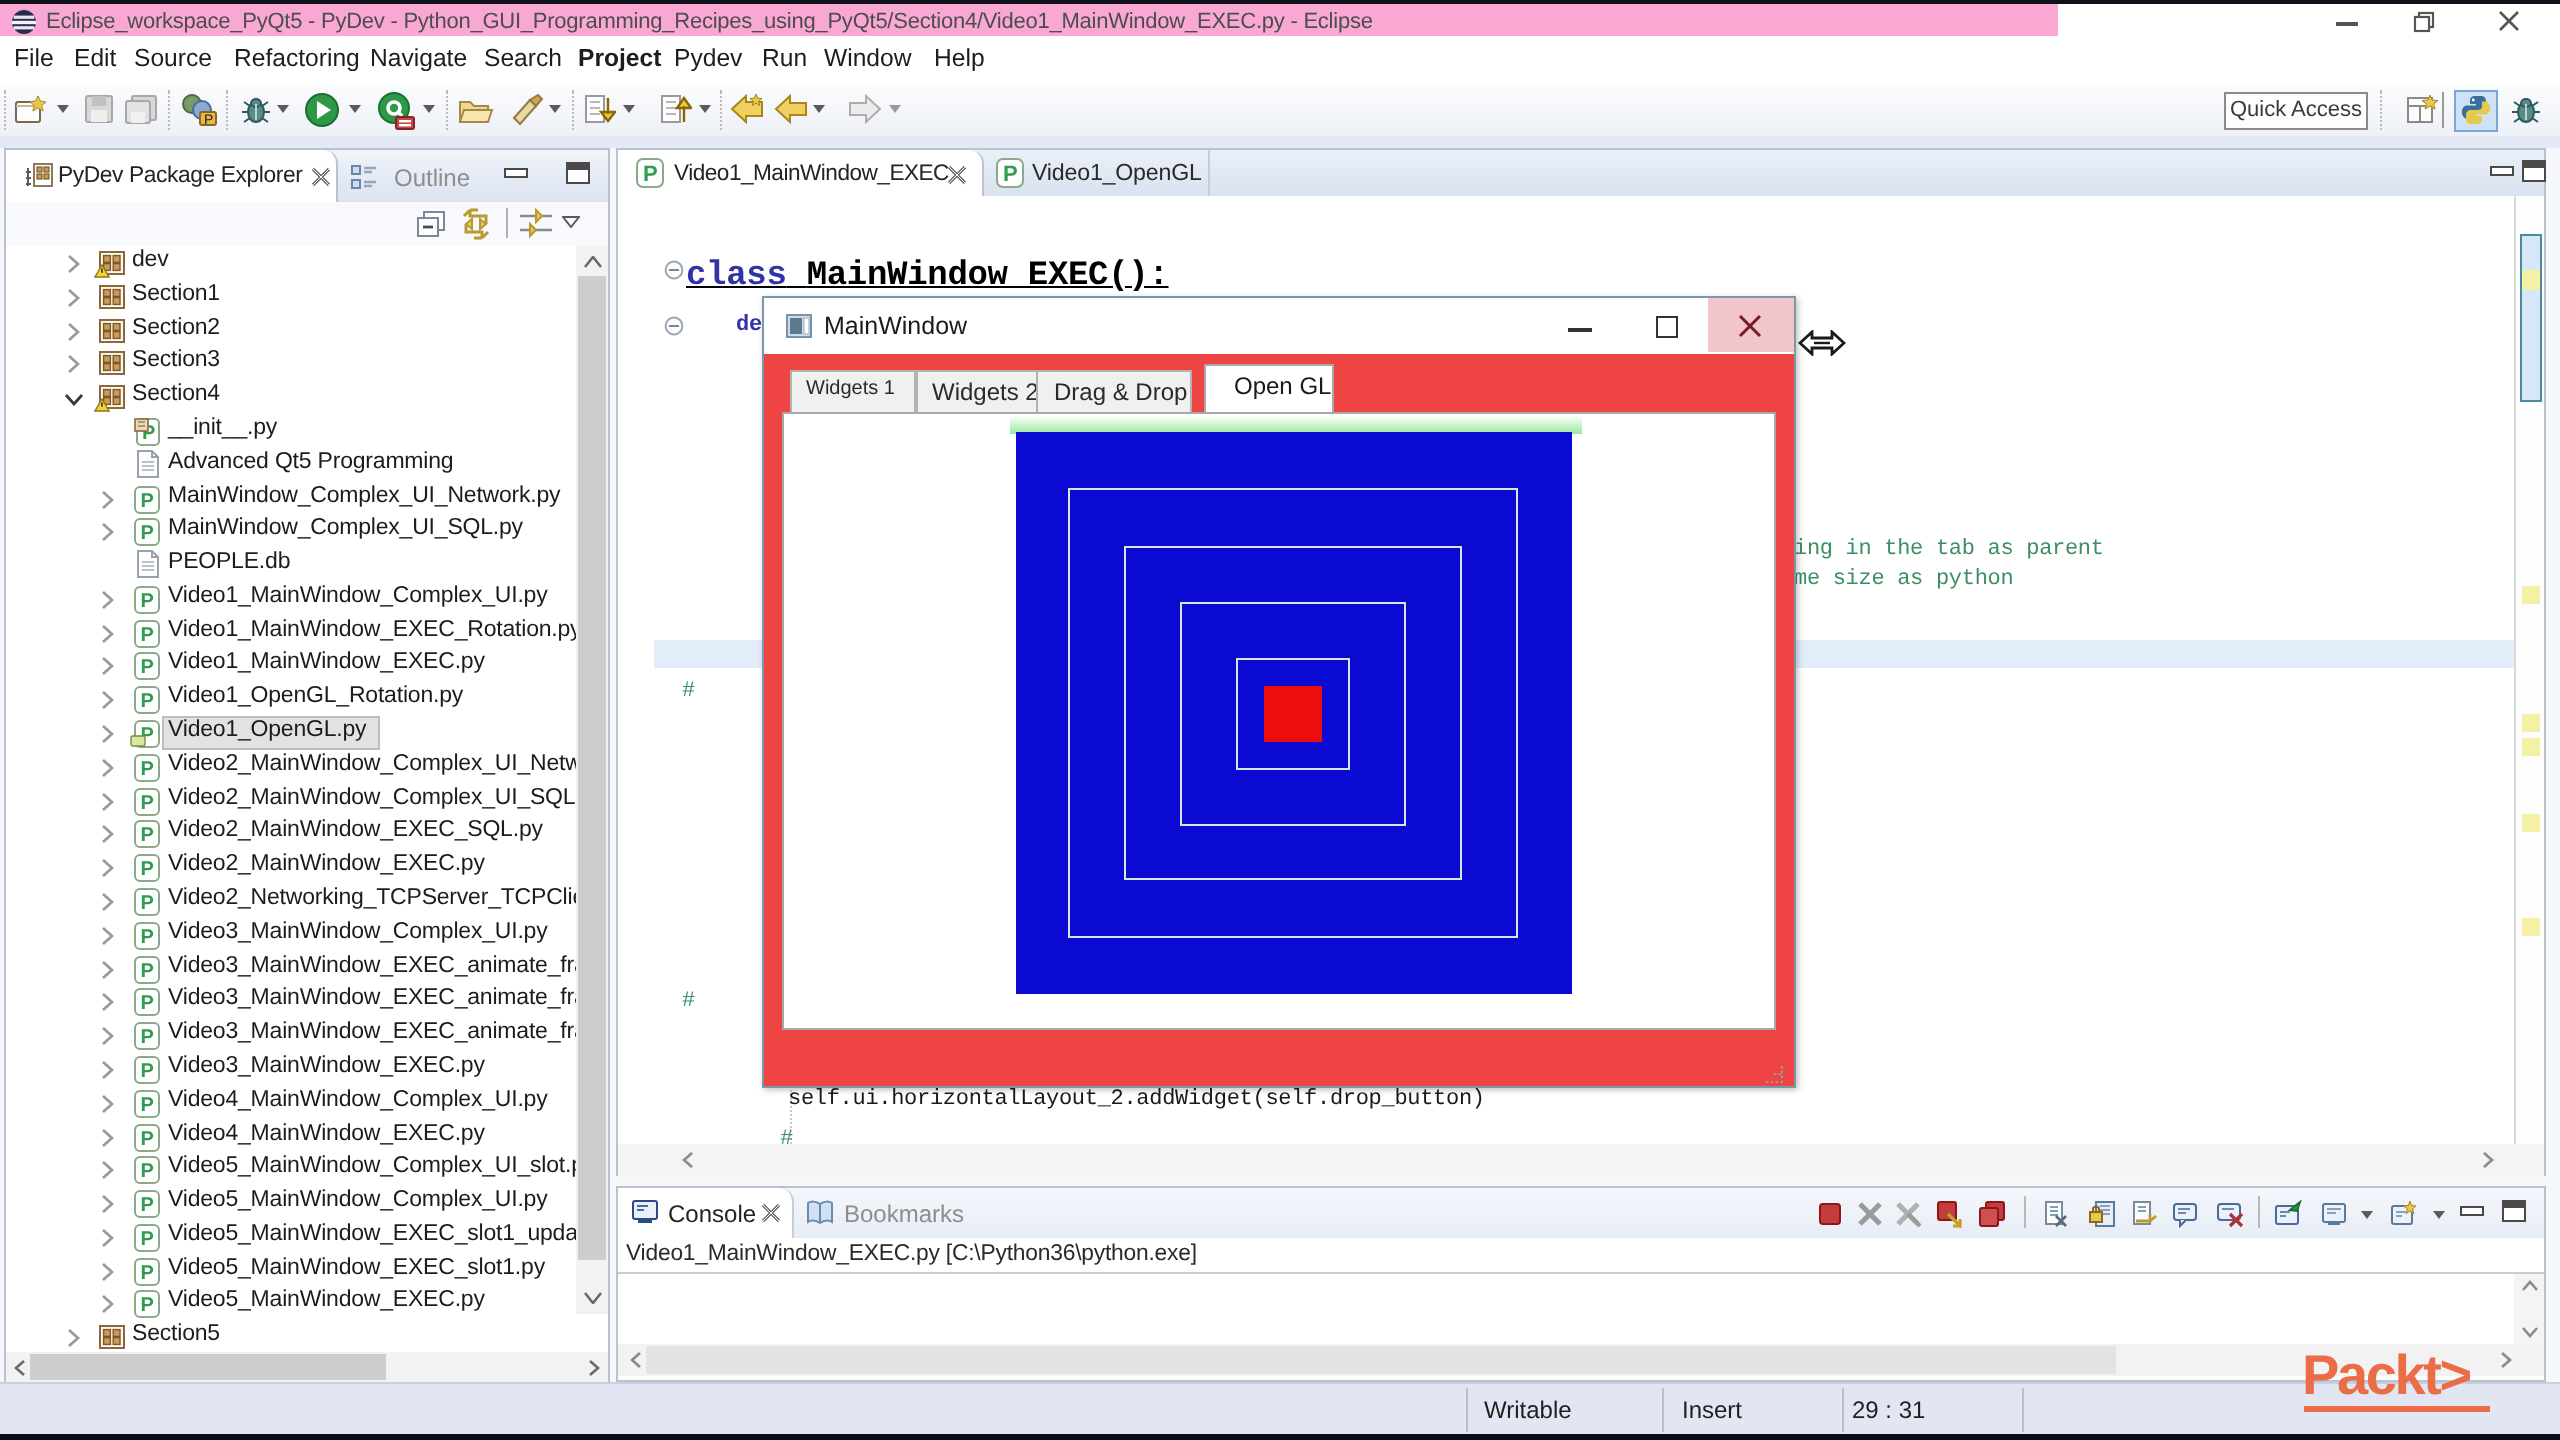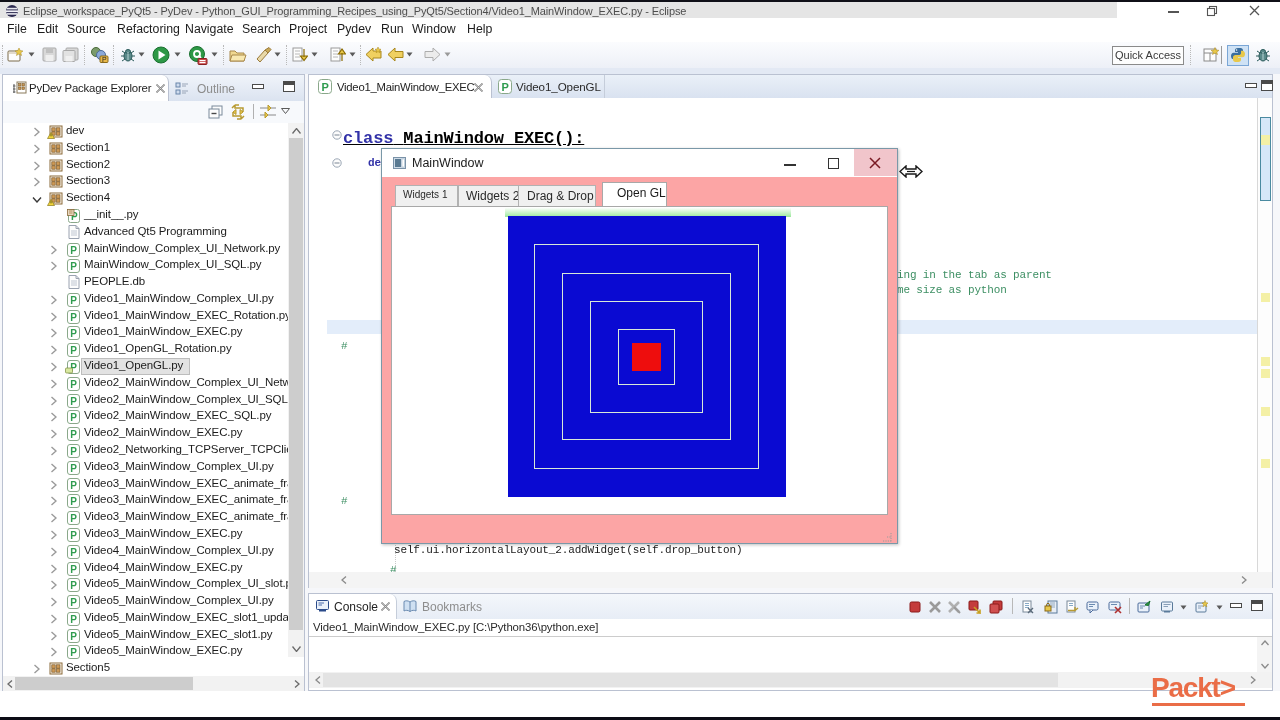--- a/index.html
+++ b/index.html
@@ -10,21 +10,21 @@
   .mono{font-family:"Liberation Mono",monospace;letter-spacing:-0.15px;}
   .sep{position:absolute;width:1px;border-left:1px dotted #b9b9b9;}
   svg{display:block;}
 </style>
 </head>
 <body>
 <div id="root">
 
   <div class="abs" style="left:0;top:0;width:1280px;height:2px;background:#101018;"></div>
 
-  <div class="abs" style="left:0;top:2px;width:1117px;height:16px;background:#e5e5e5;">
+  <div class="abs" style="left:0;top:2px;width:1029px;height:16px;background:#f9a8d4;">
     <svg class="abs" style="left:6px;top:3px;" width="12" height="12" viewBox="0 0 12 12">
       <circle cx="6" cy="6" r="6" fill="#2c2a50"></circle>
       <rect x="0.8" y="2.8" width="10.4" height="1.6" fill="#e8e8f0"></rect>
       <rect x="0" y="5.4" width="12" height="1.7" fill="#f2f2f8"></rect>
       <rect x="0.8" y="8.1" width="10.4" height="1.6" fill="#e8e8f0"></rect>
     </svg>
     <div class="txt" style="left:23px;top:2.5px;font-size:11px;letter-spacing:-0.12px;color:#4d4d4d;">Eclipse_workspace_PyQt5 - PyDev - Python_GUI_Programming_Recipes_using_PyQt5/Section4/Video1_MainWindow_EXEC.py - Eclipse</div>
 
     <div class="abs" style="left:1168px;top:9px;width:11px;height:1.5px;background:#555;"></div>
     <svg class="abs" style="left:1206px;top:3px;" width="12" height="12" viewBox="0 0 12 12">
@@ -36,21 +36,21 @@
       </svg>
   </div>
 
   <div class="abs" style="left:0;top:18px;width:1280px;height:24px;background:#ffffff;font-size:12.3px;color:#1d1d1d;">
     <div class="txt" style="left:7px;top:4px;">File</div>
     <div class="txt" style="left:37px;top:4px;">Edit</div>
     <div class="txt" style="left:67px;top:4px;">Source</div>
     <div class="txt" style="left:117px;top:4px;">Refactoring</div>
     <div class="txt" style="left:185px;top:4px;">Navigate</div>
     <div class="txt" style="left:242px;top:4px;">Search</div>
-    <div class="txt" style="left:289px;top:4px;">Project</div>
+    <div class="txt" style="left:289px;top:4px;font-weight:bold;">Project</div>
     <div class="txt" style="left:337px;top:4px;">Pydev</div>
     <div class="txt" style="left:381px;top:4px;">Run</div>
     <div class="txt" style="left:412px;top:4px;">Window</div>
     <div class="txt" style="left:467px;top:4px;">Help</div>
   </div>
 
   <div id="toolbar" class="abs" style="left:0;top:42px;width:1280px;height:26px;background:linear-gradient(#fbfcfe,#edf0f7);">
     <div class="sep" style="left:2px;top:3px;height:20px;"></div>
 
     <svg class="abs" style="left:7px;top:5px;" width="17" height="16" viewBox="0 0 17 16">
@@ -736,21 +736,21 @@
       <svg class="abs" style="left:6px;top:4px;" width="6" height="8" viewBox="0 0 6 8">
           <path d="M5 0.5 L1 4 L5 7.5" fill="none" stroke="#8a8a8a" stroke-width="1.3"></path>
         </svg>
       <div class="abs" style="left:14px;top:1px;width:735px;height:14px;background:#e3e3e3;"></div>
       <svg class="abs" style="left:941px;top:4px;" width="6" height="8" viewBox="0 0 6 8">
           <path d="M1 0.5 L5 4 L1 7.5" fill="none" stroke="#8a8a8a" stroke-width="1.3"></path>
         </svg>
     </div>
   </div>
 
-  <div id="mainwindow" class="abs" style="left:381px;top:148px;width:517px;height:396px;background:#fca5a5;border:1px solid #7a98a8;box-sizing:border-box;box-shadow:1px 1px 3px rgba(0,0,0,0.25);">
+  <div id="mainwindow" class="abs" style="left:381px;top:148px;width:517px;height:396px;background:#ef4444;border:1px solid #7a98a8;box-sizing:border-box;box-shadow:1px 1px 3px rgba(0,0,0,0.25);">
 
     <div class="abs" style="left:0;top:0;width:515px;height:28px;background:#ffffff;"></div>
     <svg class="abs" style="left:11px;top:8px;" width="13" height="12" viewBox="0 0 13 12">
       <rect x="0.5" y="0.5" width="12" height="11" fill="#cfdce8" stroke="#7a92a8"></rect>
       <rect x="2" y="2" width="6" height="8" fill="#5a7a92"></rect>
       <rect x="9" y="2" width="2.5" height="8" fill="#ffffff" stroke="#9ab0c2" stroke-width="0.5"></rect>
     </svg>
     <div class="txt" style="left:30px;top:7px;font-size:12.5px;color:#1a1a1a;">MainWindow</div>
     <div class="abs" style="left:402px;top:15px;width:12px;height:1.5px;background:#333;"></div>
     <div class="abs" style="left:446px;top:9px;width:11px;height:11px;border:1px solid #333;box-sizing:border-box;background:#fff;"></div>
@@ -781,20 +781,29 @@
     <svg class="abs" style="left:500px;top:384px;" width="10" height="9" viewBox="0 0 10 9">
       <path d="M9 0 L9 9 M5 4 L9 4 M1 8 L9 8" stroke="#9a9a9a" stroke-width="1" stroke-dasharray="1.2 1.2"></path>
     </svg>
   </div>
 
   <svg class="abs" style="left:899px;top:165px;" width="24" height="13" viewBox="0 0 24 13">
     <path d="M1 6.5 L7 1 L7 4 L17 4 L17 1 L23 6.5 L17 12 L17 9 L7 9 L7 12 Z" fill="#ffffff" stroke="#1a1a1a" stroke-width="1.4"></path>
     <path d="M8 6.5 L16 6.5" stroke="#1a1a1a" stroke-width="1.2"></path>
   </svg>
 
+  <div class="abs" style="left:0;top:691px;width:1280px;height:26px;background:#e2e6f3;border-top:1px solid #c9cfdf;box-sizing:border-box;font-size:12px;color:#1f1f1f;">
+    <div class="abs" style="left:733px;top:2px;width:1px;height:22px;background:#b9bfce;"></div>
+    <div class="abs" style="left:831px;top:2px;width:1px;height:22px;background:#b9bfce;"></div>
+    <div class="abs" style="left:921px;top:2px;width:1px;height:22px;background:#b9bfce;"></div>
+    <div class="abs" style="left:1011px;top:2px;width:1px;height:22px;background:#b9bfce;"></div>
+    <div class="txt" style="left:742px;top:6px;">Writable</div>
+    <div class="txt" style="left:841px;top:6px;">Insert</div>
+    <div class="txt" style="left:926px;top:6px;">29 : 31</div>
+  </div>
 
   <div id="packt" class="abs" style="left:1150px;top:669px;width:100px;height:40px;">
     <div class="txt" style="left:1px;top:3px;font-size:28px;font-weight:bold;color:#ea6d47;letter-spacing:-1.2px;">Packt&gt;</div>
     <div class="abs" style="left:2px;top:34px;width:93px;height:3px;background:#ea6d47;"></div>
   </div>
 
   <div class="abs" style="left:0;top:717px;width:1280px;height:3px;background:#0c0c16;"></div>
 </div>
 
 </body></html>

